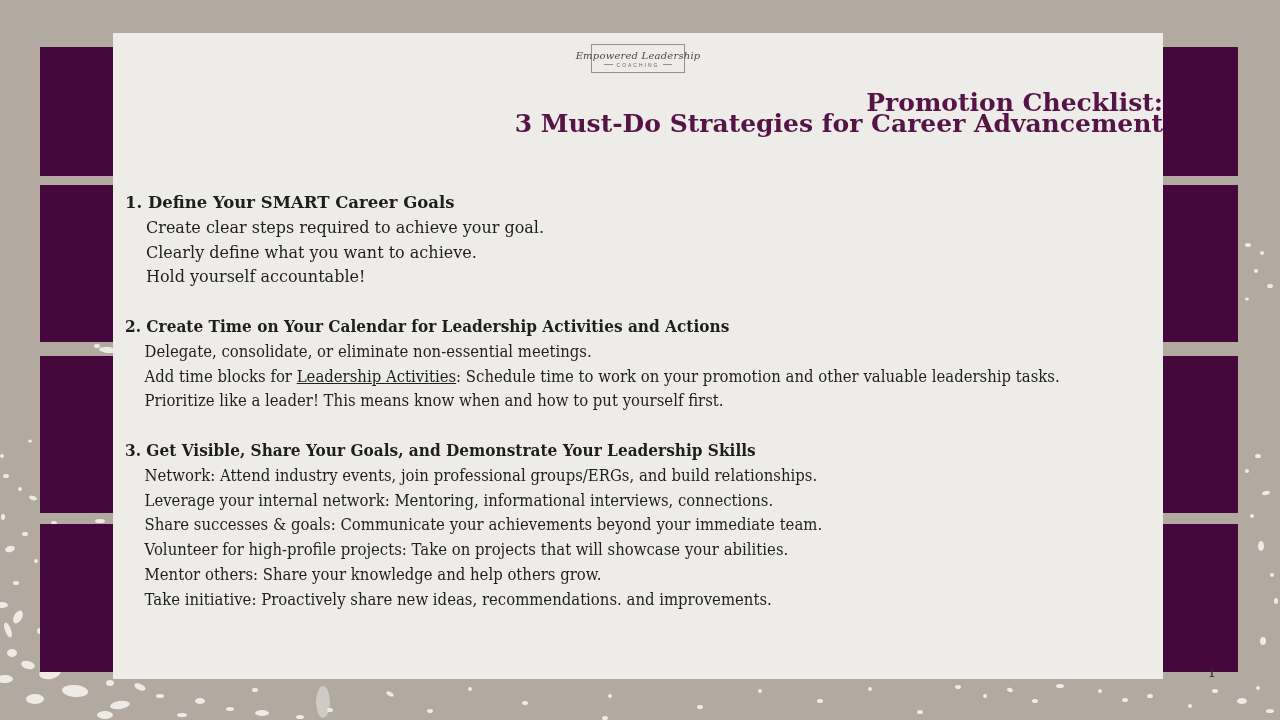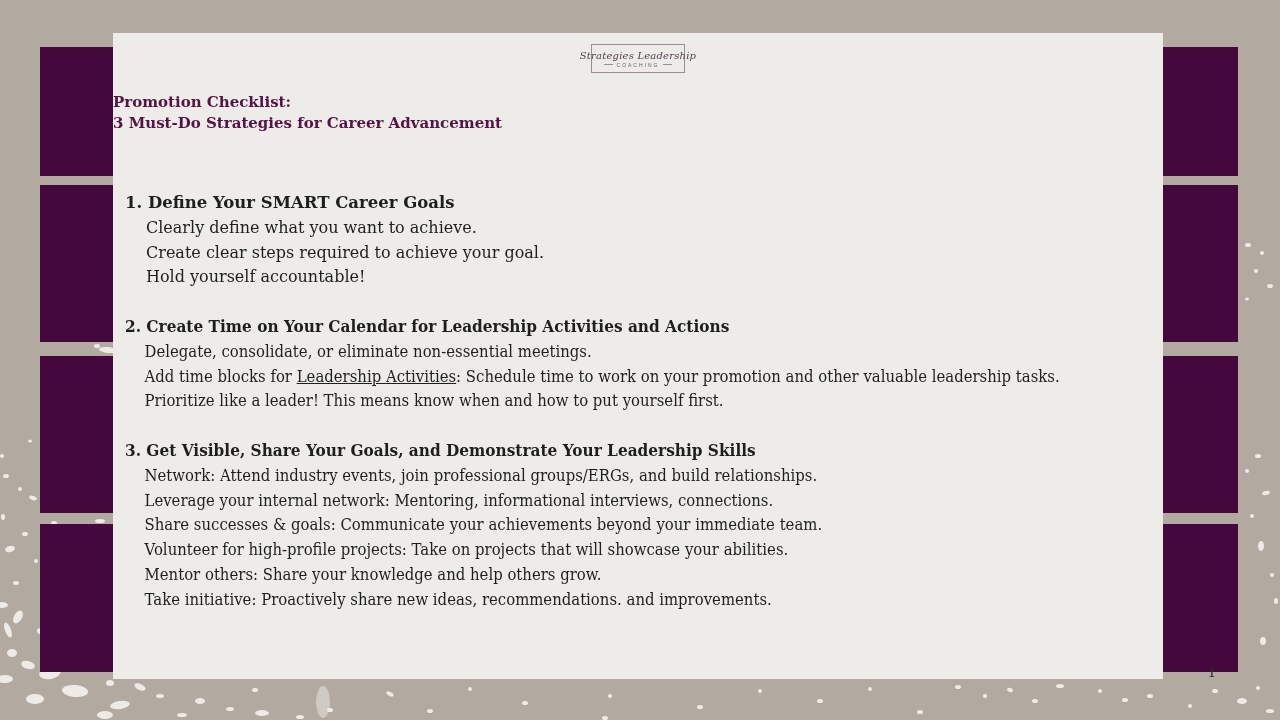--- a/index.html
+++ b/index.html
@@ -22,21 +22,21 @@
   .r2{top:185px;height:157px;}
   .r3{top:356px;height:157px;}
   .r4{top:524px;height:148px;}
   
   .page{position:absolute;left:113px;top:33px;width:1050px;height:646px;background:var(--page);overflow:hidden;}
   .logo{width:94px;height:29px;margin:11px auto 0 auto;border:1px solid #9b8d95;display:flex;flex-direction:column;align-items:center;justify-content:center;}
   .logo-script{font-style:italic;font-size:10px;line-height:11px;color:#53404d;letter-spacing:0.2px;white-space:nowrap;}
   .logo-tag{display:flex;align-items:center;gap:4px;margin-top:1px;}
   .logo-tag .word{font-family:"Liberation Sans",sans-serif;font-size:5px;letter-spacing:2px;color:#6a5a64;}
   .logo-tag .dash{width:9px;height:1px;background:#9b8d95;}
-  .title{margin-top:19px;text-align:left;color:var(--title-color);font-weight:bold;font-size:15px;line-height:21px;}
+  .title{margin-top:19px;text-align:right;color:var(--title-color);font-weight:bold;font-size:25px;line-height:21px;}
   .content{margin-top:57px;padding-left:12px;color:var(--body-color);font-size:16px;line-height:24.8px;}
   .sec{white-space:nowrap;}
   .sec + .sec{margin-top:24.8px;}
   .sec-heading{font-weight:bold;font-size:16.5px;}
   .sec-item{padding-left:21px;}
   .cond{transform:scaleX(0.93);transform-origin:0 0;}
   .u{text-decoration:underline;}
   .page-number{position:absolute;left:1204px;top:665px;width:16px;text-align:center;font-size:13px;color:#2f2b28;z-index:3;}
   .accent-rect{z-index:2;}
   .page{z-index:2;}
@@ -145,39 +145,39 @@
   <div class="accent-rect lc r4"></div>
 
   <div class="accent-rect rc r1"></div>
   <div class="accent-rect rc r2"></div>
   <div class="accent-rect rc r3"></div>
   <div class="accent-rect rc r4"></div>
 
   <div class="page">
 
     <div class="logo">
-      <div class="logo-script">Strategies Leadership</div>
+      <div class="logo-script">Empowered Leadership</div>
       <div class="logo-tag">
         <span class="dash"></span>
         <span class="word">COACHING</span>
         <span class="dash"></span>
       </div>
     </div>
 
     <div class="title">
       <div>Promotion Checklist:</div>
       <div>3 Must-Do Strategies for Career Advancement</div>
     </div>
 
     <div class="content">
 
       <section class="sec">
         <div class="sec-heading">1. Define Your SMART Career Goals</div>
+        <div class="sec-item">Create clear steps required to achieve your goal.</div>
         <div class="sec-item">Clearly define what you want to achieve.</div>
-        <div class="sec-item">Create clear steps required to achieve your goal.</div>
         <div class="sec-item">Hold yourself accountable!</div>
       </section>
 
       <section class="sec cond">
         <div class="sec-heading">2. Create Time on Your Calendar for Leadership Activities and Actions</div>
         <div class="sec-item">Delegate, consolidate, or eliminate non-essential meetings.</div>
         <div class="sec-item"><span>Add time blocks for </span><span class="u">Leadership Activities</span><span>: Schedule time to work on your promotion and other valuable leadership tasks.</span></div>
         <div class="sec-item">Prioritize like a leader! This means know when and how to put yourself first.</div>
       </section>
 

